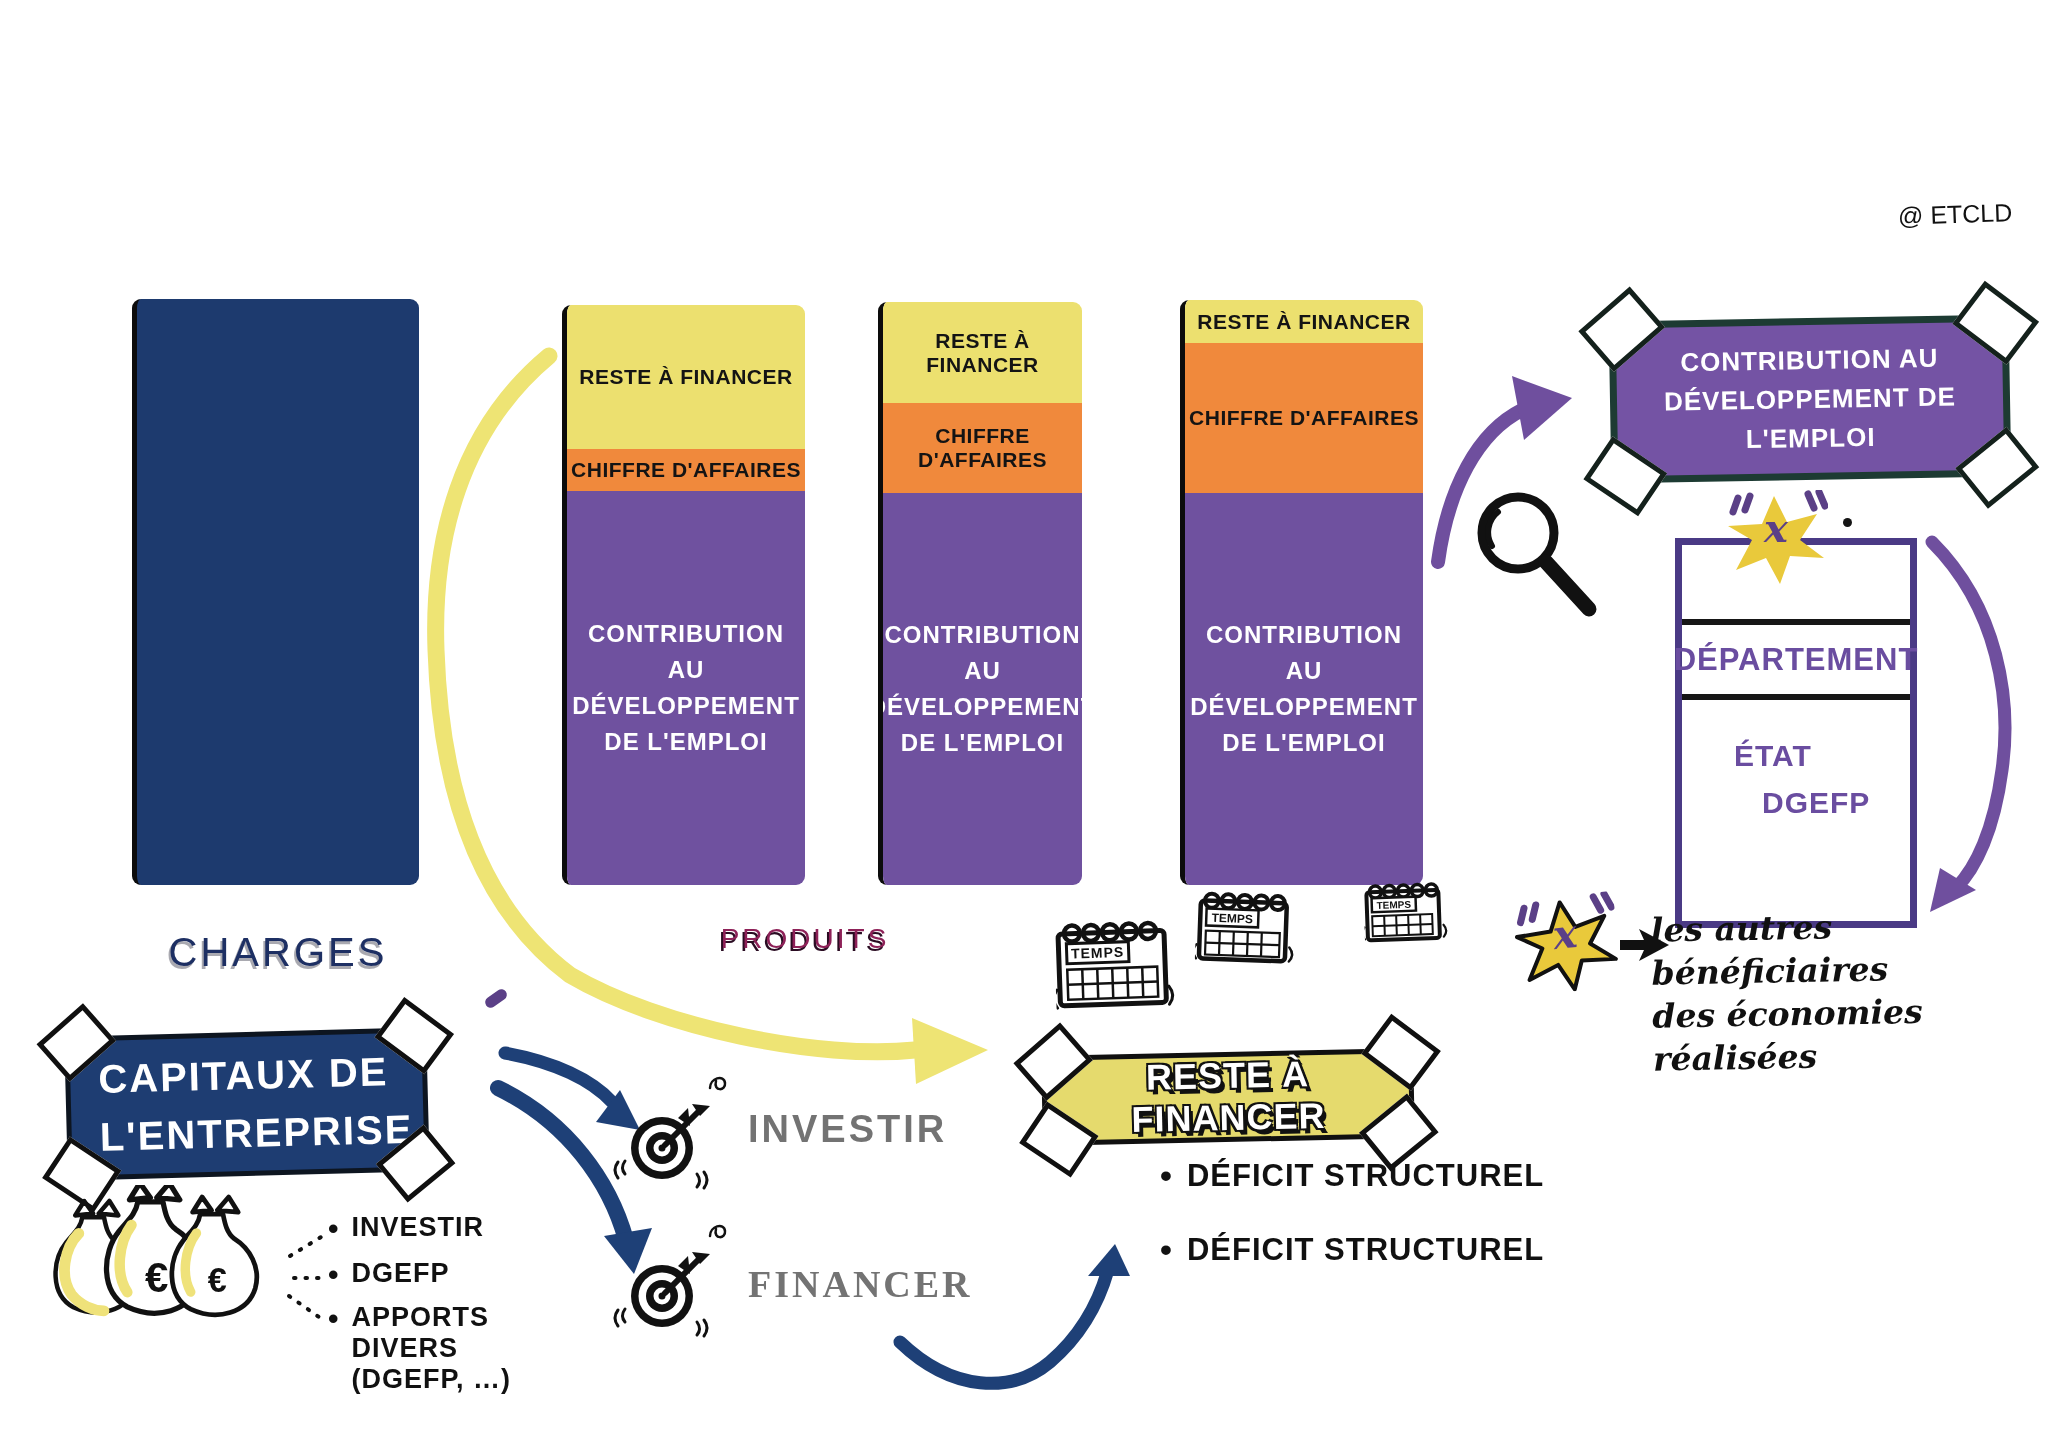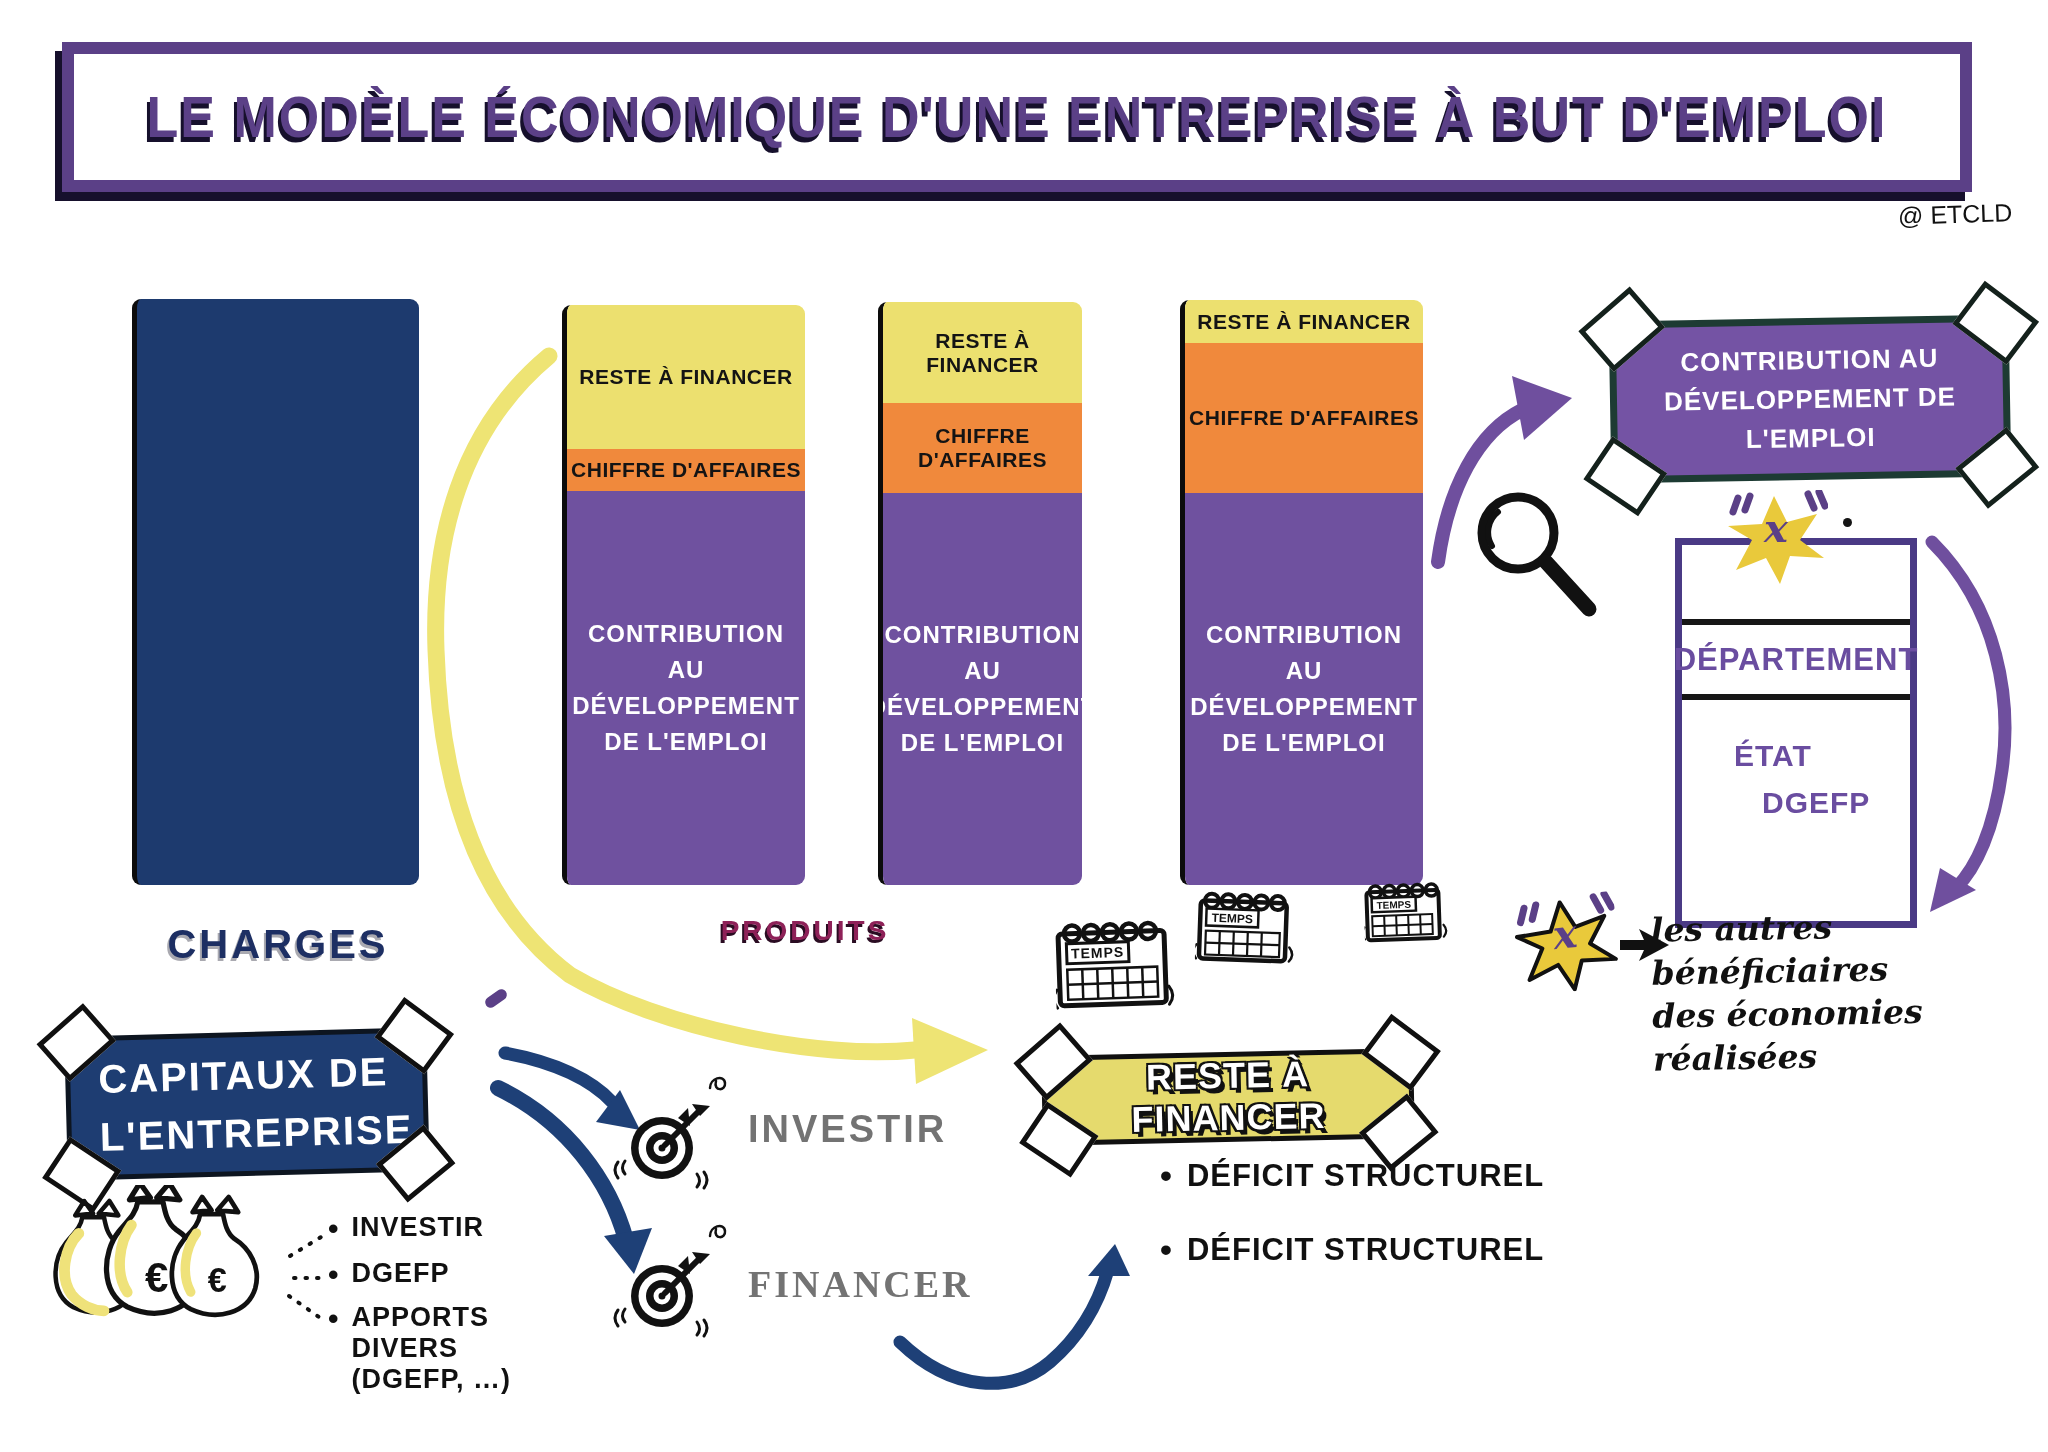--- a/index.html
+++ b/index.html
@@ -19,21 +19,21 @@
   .bar{border-left:5px solid #0c0c0c;border-radius:9px;overflow:hidden;display:flex;flex-direction:column;}
   .charges-bar{left:132px;top:299px;width:282px;height:586px;background:#1d3a6e;}
   .bar2{left:562px;top:305px;width:238px;height:580px;}
   .bar3{left:878px;top:302px;width:199px;height:583px;}
   .bar4{left:1180px;top:300px;width:238px;height:585px;}
   .seg{display:flex;align-items:center;justify-content:center;text-align:center;}
   .seg-reste{background:#ece06f;color:#141414;font-weight:bold;font-size:21px;letter-spacing:.5px;}
   .seg-ca{background:#f0893c;color:#141414;font-weight:bold;font-size:21px;letter-spacing:.5px;}
   .seg-contrib{background:#6f519f;color:#fff;font-weight:bold;font-size:24px;flex:1;
                line-height:1.5;letter-spacing:1px;}
-  .axis-label{font-weight:bold;letter-spacing:3px;}
+  .axis-label{font-weight:normal;letter-spacing:3px;margin-top:8px;}
   .charges-label{left:158px;top:922px;width:240px;font-size:40px;color:#1d2f63;text-align:center;
                  text-shadow:-2px 3px 0 rgba(10,10,30,.35);}
   .produits-label{left:700px;top:915px;width:210px;font-size:28px;color:#8e2158;text-align:center;
                   text-shadow:-2px 3px 0 #2a0c22;}
 
   
   .banner{display:flex;align-items:center;justify-content:center;text-align:center;}
   .tape{position:absolute;width:52px;height:40px;background:#fff;border:5px solid #14211c;}
   .tape.k{border-color:#101010;}
   .contrib-banner{left:1610px;top:318px;width:386px;height:148px;background:#7453a4;border:7px solid #1d3b33;
@@ -79,23 +79,20 @@
                transform:rotate(-35deg);}
 
   .cal{transform-origin:center;}
   svg{display:block;}
 </style>
 </head>
 <body>
 
 <div id="canvas">
 
-  <div class="abs title-box">
-    <span class="title-text">LE MODÈLE ÉCONOMIQUE D'UNE ENTREPRISE À BUT D'EMPLOI</span>
-  </div>
   <div class="abs credit">@ ETCLD</div>
 
   <div class="abs bar charges-bar"></div>
   <div class="abs axis-label charges-label">CHARGES</div>
 
   <div class="abs bar bar2">
     <div class="seg seg-reste" style="height:144px">
       <span>RESTE À FINANCER</span>
       </div>
     <div class="seg seg-ca" style="height:42px">

